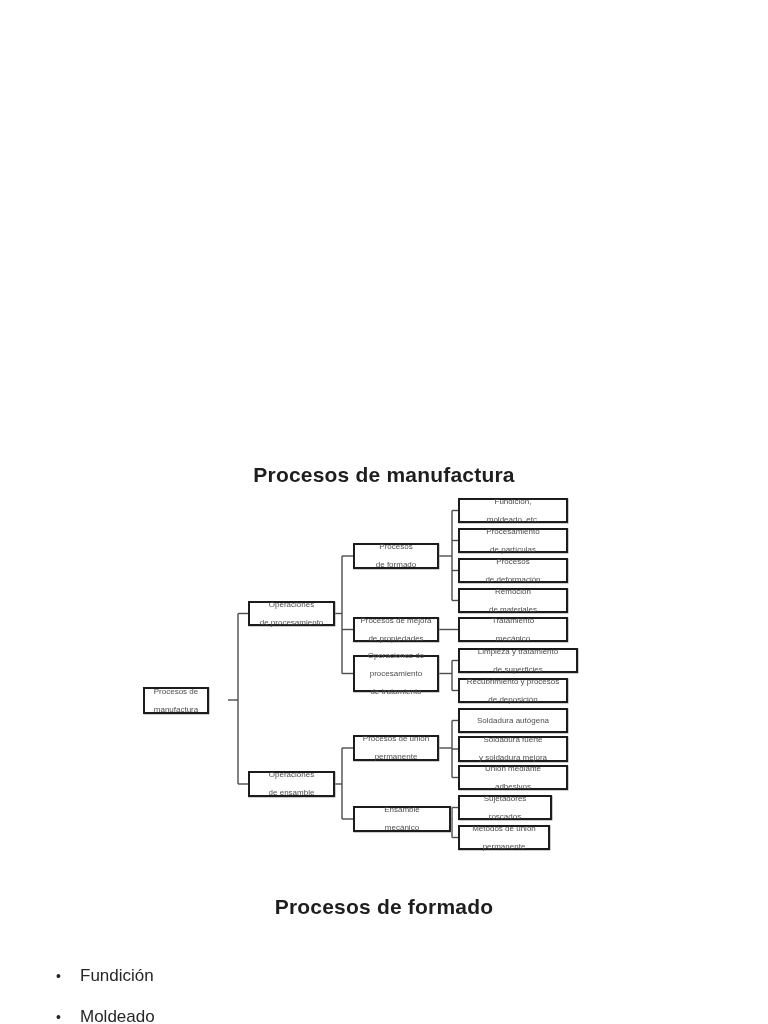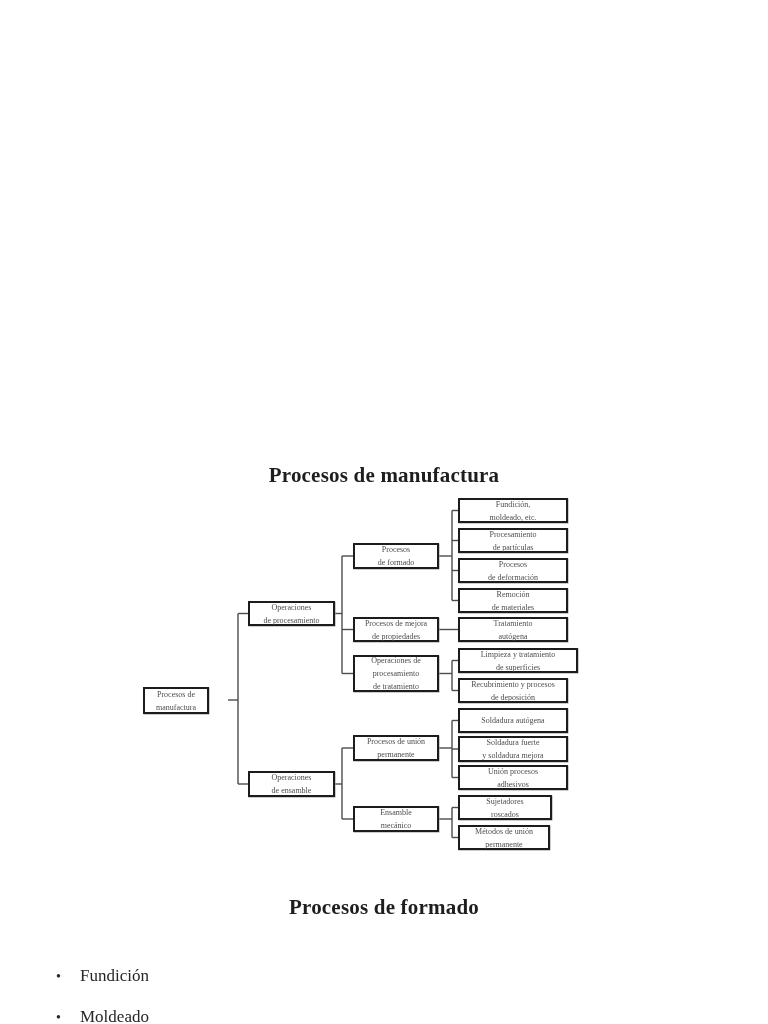--- a/index.html
+++ b/index.html
@@ -2,21 +2,21 @@
 <html><head>
 <meta charset="utf-8">
 <style>
   html, body { margin: 0; padding: 0; background: #ffffff; }
   .page {
     position: relative;
     width: 768px;
     height: 1024px;
     overflow: hidden;
     background: #ffffff;
-    font-family: Liberation Serif, serif;
+    font-family: Liberation Sans, sans-serif;
   }
   .title {
     position: absolute;
     left: 0;
     width: 768px;
     text-align: center;
     margin: 0;
     font-weight: bold;
     font-size: 21px;
     letter-spacing: 0.2px;
@@ -33,21 +33,21 @@
     border: 2px solid #1c1c1c;
     display: flex;
     align-items: center;
     justify-content: center;
     text-align: center;
     box-shadow: 0.5px 0.5px 0 #9a9a9a;
   }
   .node-label {
     white-space: pre-line;
     font-size: 8px;
-    line-height: 13px;
+    line-height: 18px;
     color: #4d4d4d;
     padding: 1px 2px;
   }
   .bullets {
     position: absolute;
     left: 56px;
     top: 0;
     margin: 0;
     padding: 0;
     list-style: none;
@@ -147,21 +147,21 @@
     </div>
     <div class="node" style="left:353px;top:655px;width:86px;height:37px">
       <span class="node-label">Operaciones de
 procesamiento
 de tratamiento</span>
     </div>
     <div class="node" style="left:353px;top:735px;width:86px;height:26px">
       <span class="node-label">Procesos de unión
 permanente</span>
     </div>
-    <div class="node" style="left:353px;top:806px;width:86px;height:26px">
+    <div class="node" style="left:353px;top:806px;width:98px;height:26px">
       <span class="node-label">Ensamble
 mecánico</span>
     </div>
 
     <div class="node" style="left:458px;top:498px;width:110px;height:25px">
       <span class="node-label">Fundición,
 moldeado, etc.</span>
     </div>
     <div class="node" style="left:458px;top:528px;width:110px;height:25px">
       <span class="node-label">Procesamiento
@@ -170,39 +170,39 @@
     <div class="node" style="left:458px;top:558px;width:110px;height:25px">
       <span class="node-label">Procesos
 de deformación</span>
     </div>
     <div class="node" style="left:458px;top:588px;width:110px;height:25px">
       <span class="node-label">Remoción
 de materiales</span>
     </div>
     <div class="node" style="left:458px;top:617px;width:110px;height:25px">
       <span class="node-label">Tratamiento
-autógena</span>
+mecánico</span>
     </div>
     <div class="node" style="left:458px;top:648px;width:120px;height:25px">
       <span class="node-label">Limpieza y tratamiento
 de superficies</span>
     </div>
     <div class="node" style="left:458px;top:678px;width:110px;height:25px">
       <span class="node-label">Recubrimiento y procesos
 de deposición</span>
     </div>
     <div class="node" style="left:458px;top:708px;width:110px;height:25px">
       <span class="node-label">Soldadura autógena</span>
     </div>
     <div class="node" style="left:458px;top:736px;width:110px;height:26px">
       <span class="node-label">Soldadura fuerte
 y soldadura mejora</span>
     </div>
     <div class="node" style="left:458px;top:765px;width:110px;height:25px">
-      <span class="node-label">Unión procesos
+      <span class="node-label">Unión mediante
 adhesivos</span>
     </div>
     <div class="node" style="left:458px;top:795px;width:94px;height:25px">
       <span class="node-label">Sujetadores
 roscados</span>
     </div>
     <div class="node" style="left:458px;top:825px;width:92px;height:25px">
       <span class="node-label">Métodos de unión
 permanente</span>
     </div>

